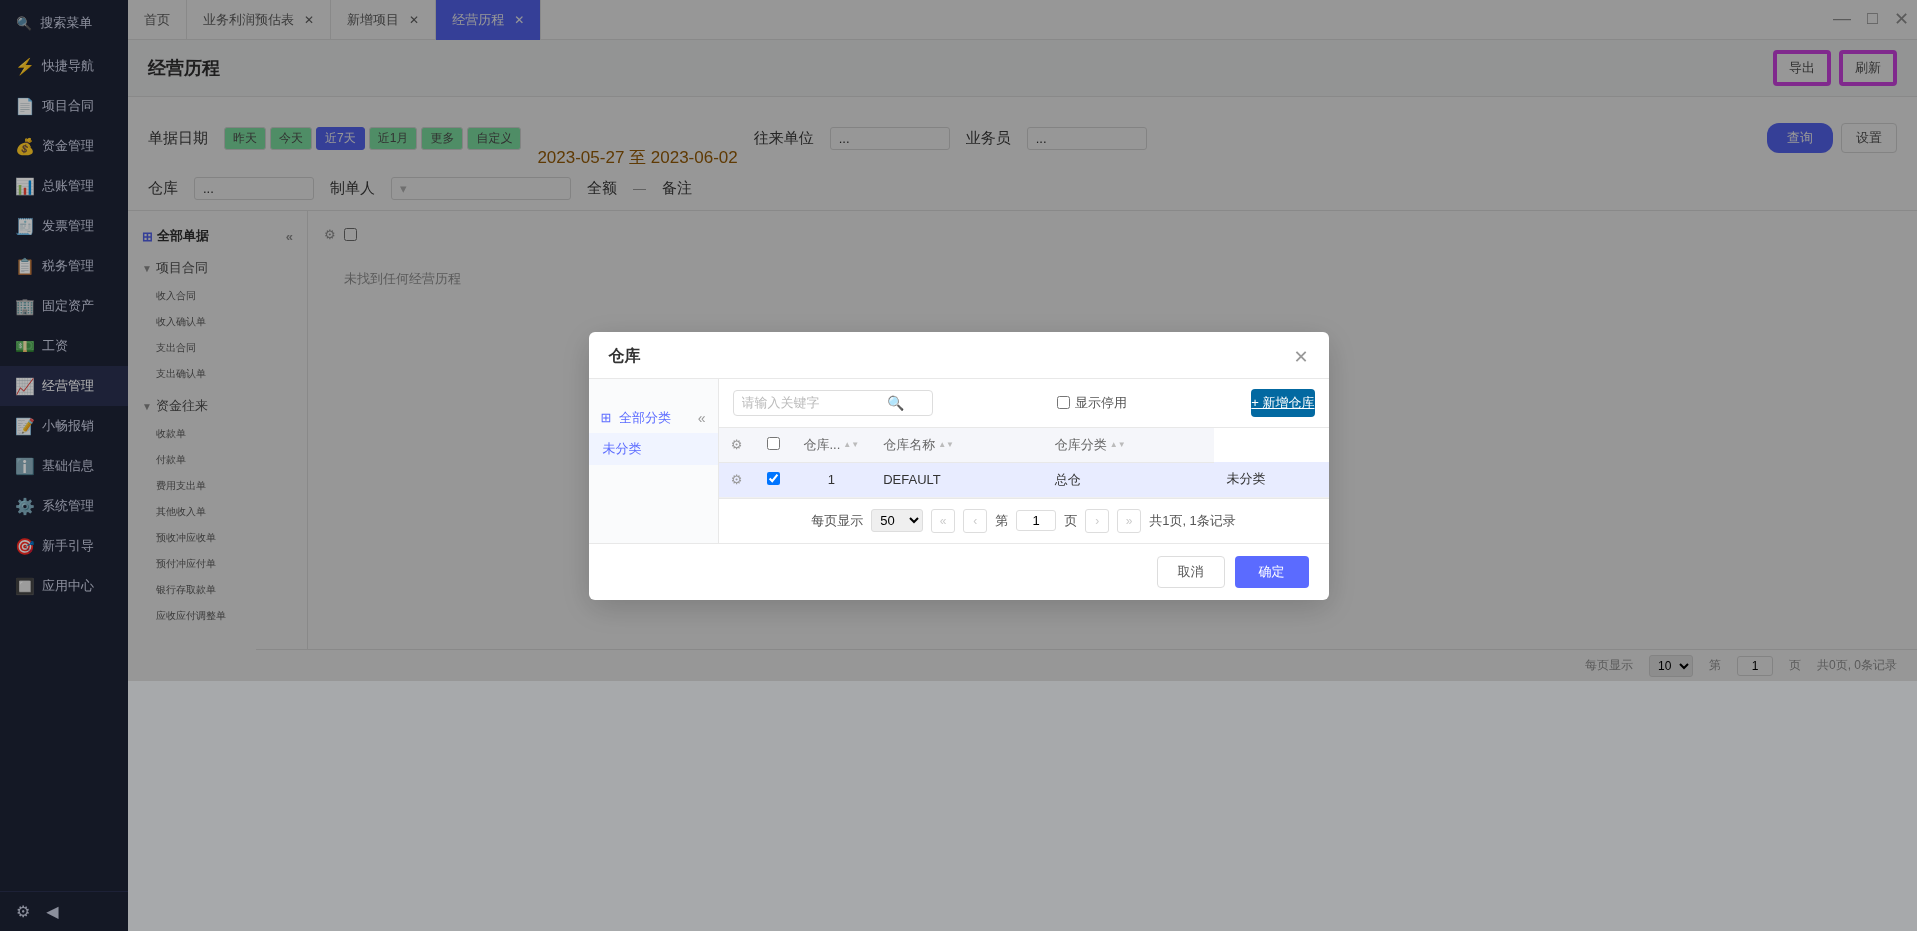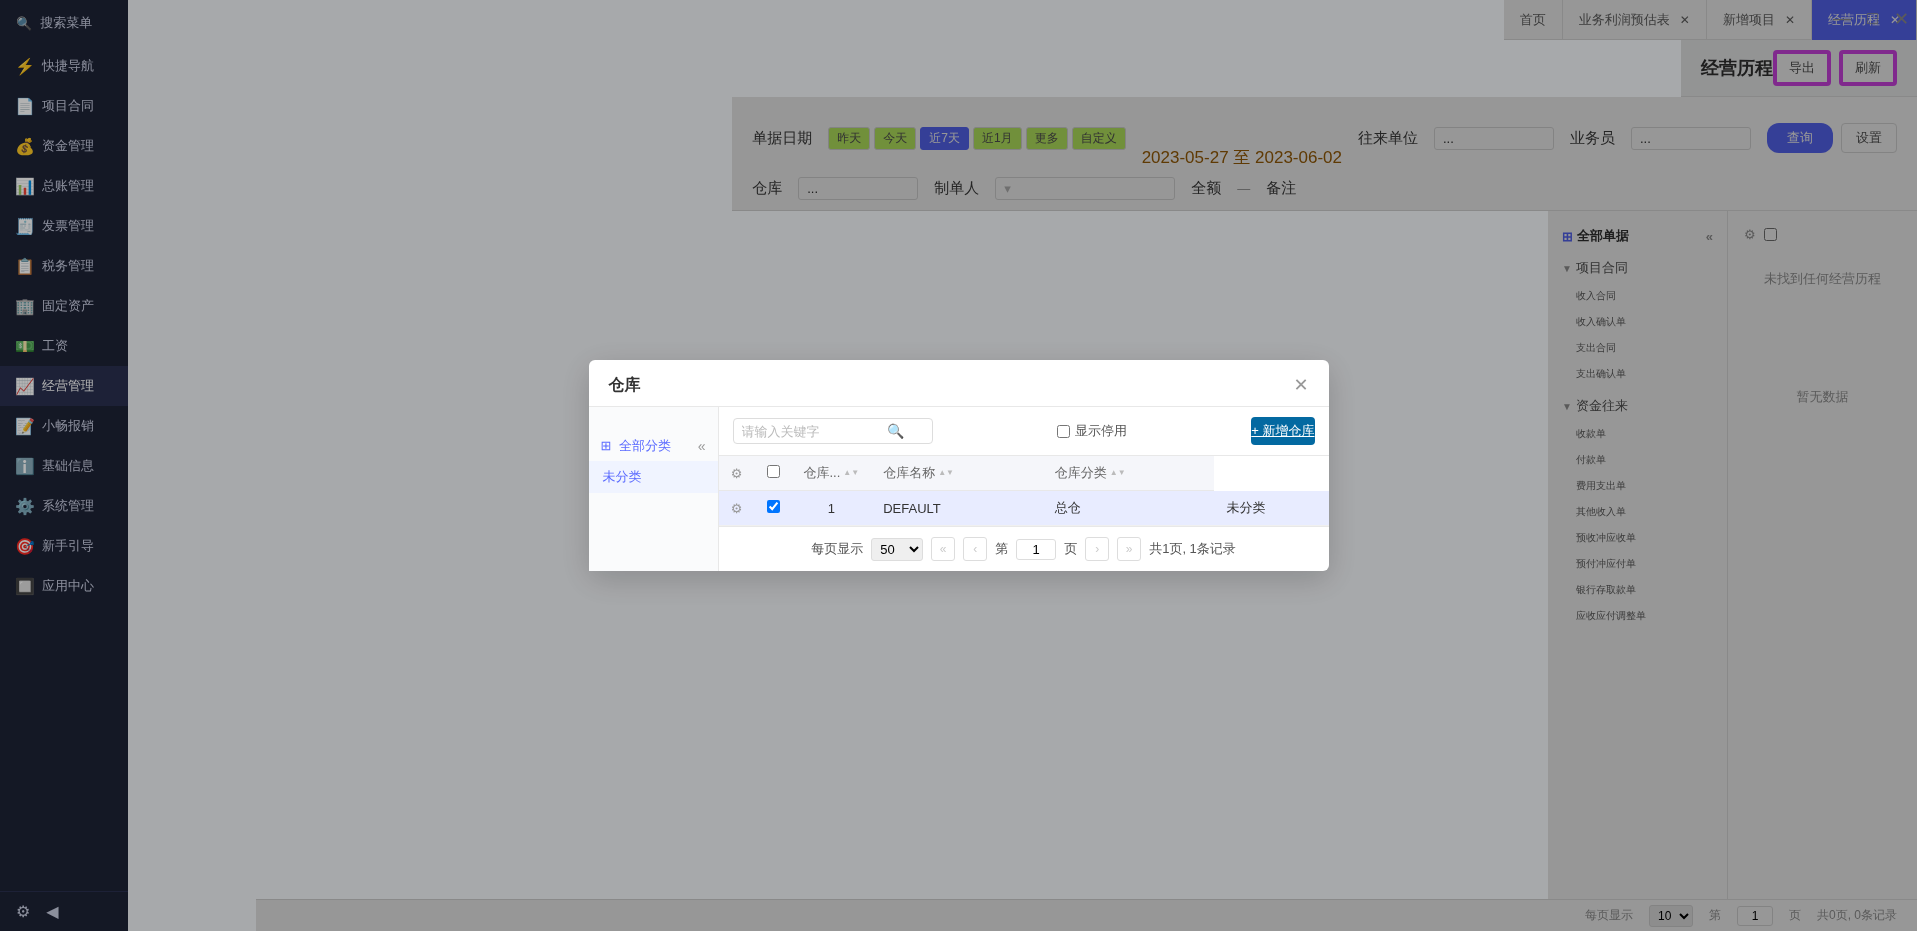--- a/index.html
+++ b/index.html
@@ -22,21 +22,21 @@
     .sidebar-item.active { background: #2a3050; color: #fff; }
     .sidebar-item .icon { width: 18px; height: 18px; display: flex; align-items: center; justify-content: center; font-size: 16px; }
     .sidebar-bottom {
       margin-top: auto; padding: 10px 16px; display: flex; gap: 16px; align-items: center;
       border-top: 1px solid #2a3050; color: #c8cde0;
     }
     .sidebar-bottom span { font-size: 16px; cursor: pointer; }
 
     
     .main-area {
-      margin-left: 128px; height: 931px; display: flex; flex-direction: column; align-items: flex-end;
+      margin-left: 128px; height: 681px; display: flex; flex-direction: column;
     }
 
     
     .tab-bar {
       background: #fff; display: flex; align-items: center; border-bottom: 1px solid #e8e8e8;
       height: 40px; padding-left: 0; position: relative;
     }
     .tab-item {
       padding: 0 16px; height: 40px; display: flex; align-items: center; gap: 6px;
       font-size: 13px; cursor: pointer; color: #666; border-right: 1px solid #e8e8e8;
@@ -64,21 +64,21 @@
 
     
     .filter-area {
       background: #fff; padding: 10px 20px; border-bottom: 1px solid #e8e8e8;
     }
     .filter-row { display: flex; align-items: center; gap: 16px; margin-bottom: 8px; flex-wrap: wrap; }
     .filter-label { font-size: 15px; color: #404040; white-space: nowrap; }
     .filter-date-btns { display: flex; gap: 4px; }
     .filter-date-btn {
       padding: 2px 8px; border: 1px solid #ddd; border-radius: 3px;
-      font-size: 12px; cursor: pointer; background: #bef264; color: #555;
+      font-size: 12px; cursor: pointer; background: #86efac; color: #555;
     }
     .filter-date-btn.active { background: #5b6bff; color: #fff; border-color: #5b6bff; }
     .filter-date-range { font-size: 17px; color: #a16207; margin-top: 39px; }
     .filter-select {
       border: 1px solid #ddd; border-radius: 3px; padding: 3px 8px; font-size: 13px;
       background: #fff; cursor: pointer; min-width: 120px; display: flex; align-items: center;
       justify-content: space-between; gap: 4px;
     }
     .filter-actions { display: flex; gap: 8px; margin-left: auto; }
     .btn-query {
@@ -545,14 +545,18 @@
           <span>第</span>
           <input type="text" class="page-input" value="1" style="">
           <span>页</span>
           <button class="page-btn disabled">›</button>
           <button class="page-btn disabled">»</button>
           <span>共1页, 1条记录</span>
         </div>
       </div>
     </div>
 
+    <div class="modal-footer">
+      <button class="btn-cancel">取消</button>
+      <button class="btn-confirm">确定</button>
+    </div>
   </div>
 </div>
 
 </body></html>

